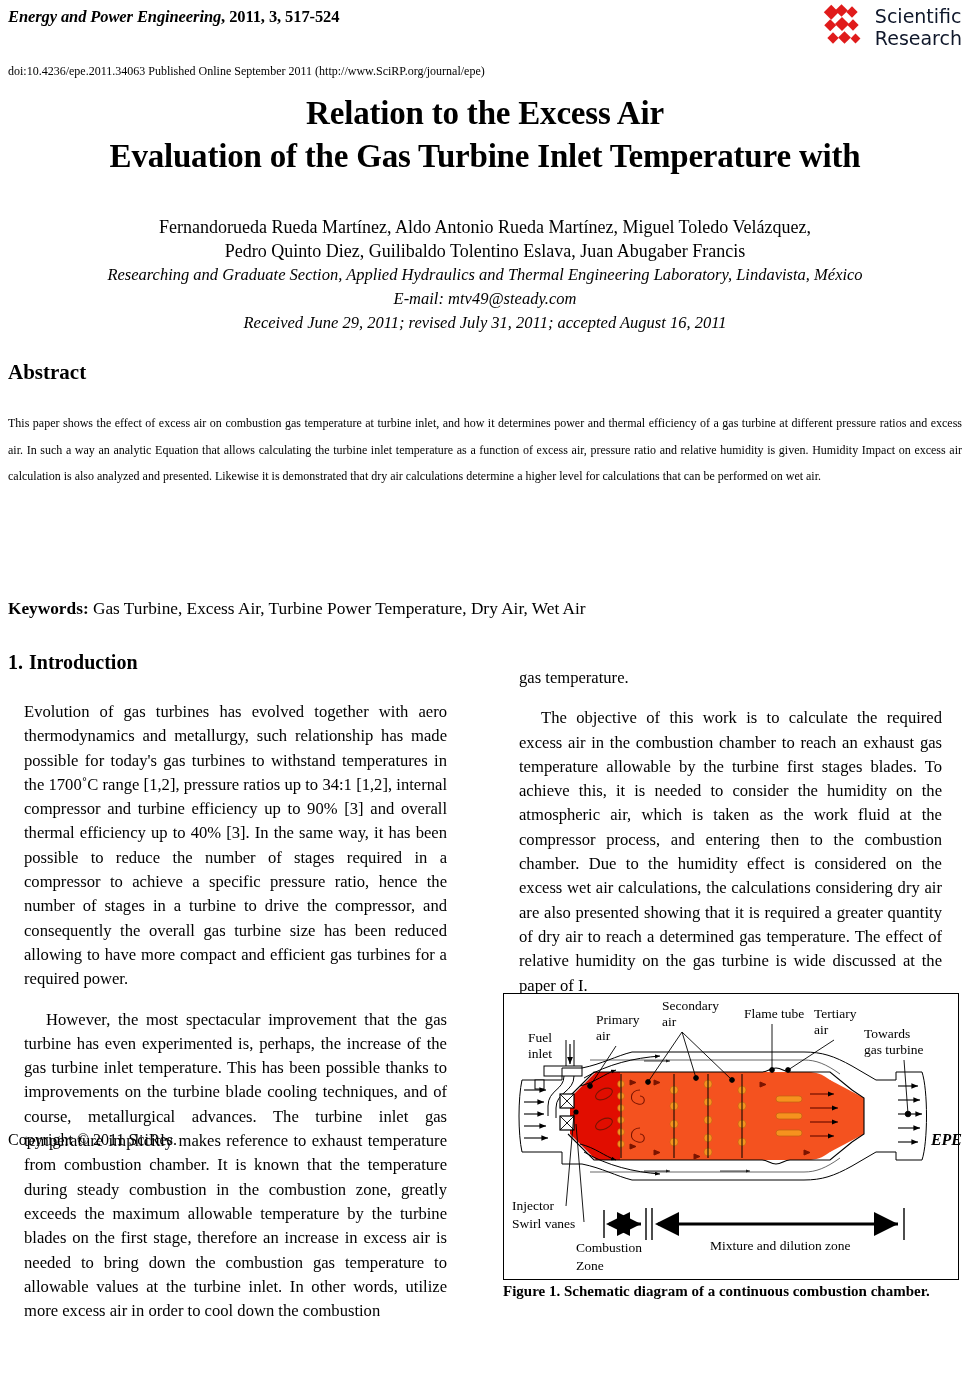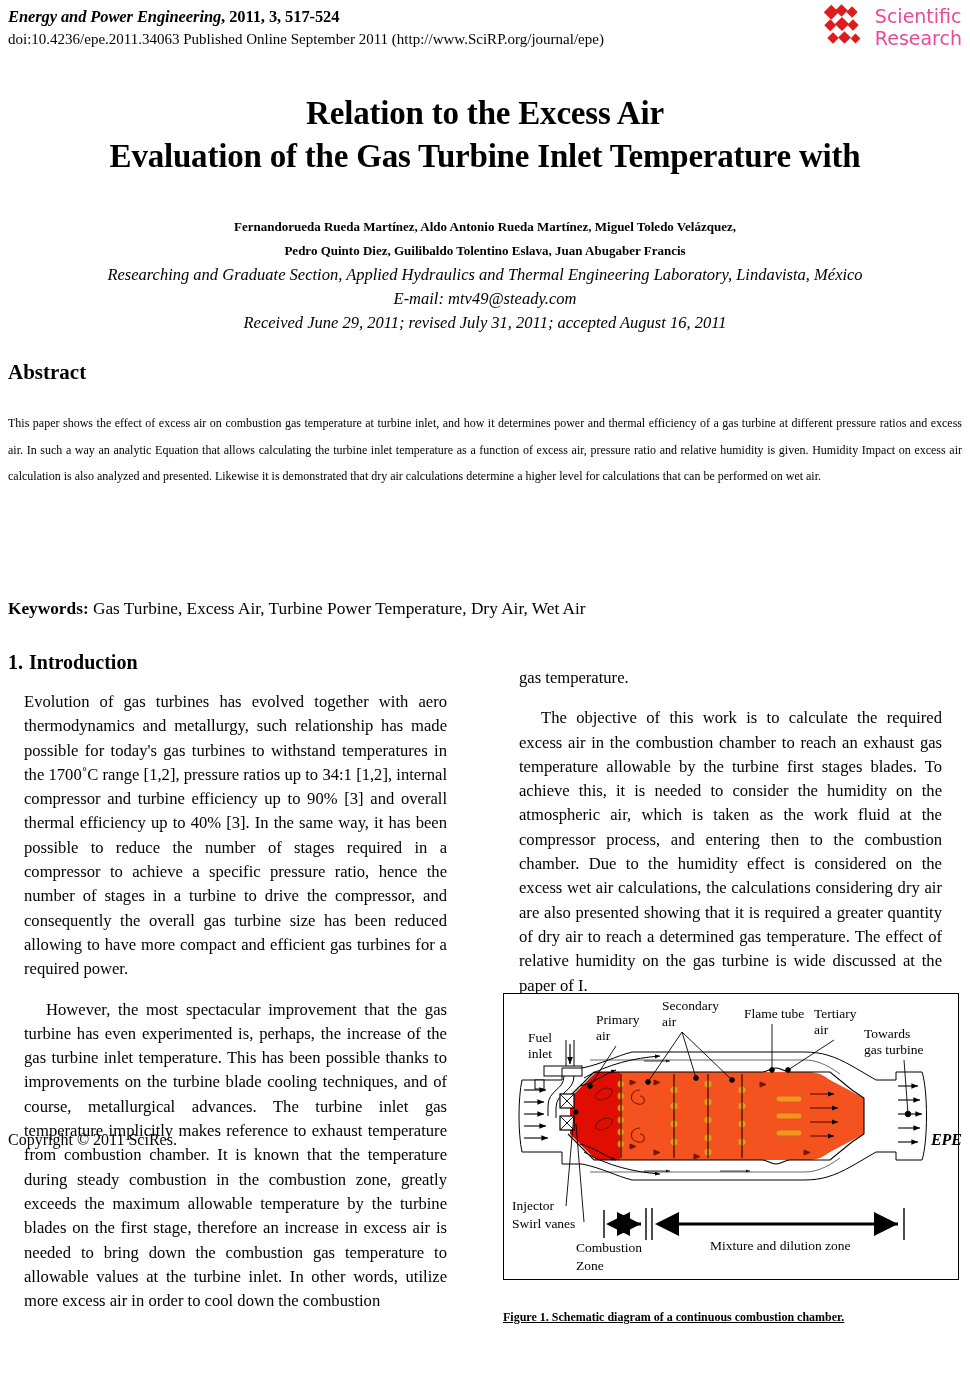--- a/index.html
+++ b/index.html
@@ -41,44 +41,45 @@
     font-size: 16.5px;
     font-weight: bold;
     letter-spacing: -0.1px;
     line-height: 22px;
     white-space: nowrap;
   }
   .journal-line .jname {
     font-style: italic;
   }
   .doi-line {
-    font-size: 15px;
+    font-size: 12px;
     line-height: 22px;
     white-space: nowrap;
+    margin-top: 32px;
   }
 
   .masthead-logo {
     position: absolute;
     top: -2px;
     right: 0;
     display: flex;
     align-items: center;
     gap: 6px;
   }
   .logo-mark {
     width: 46px;
     height: 46px;
     position: relative;
     flex: none;
   }
   .logo-text {
     font-family: "DejaVu Sans", "Liberation Sans", sans-serif;
     font-size: 19px;
     line-height: 22px;
-    color: #ec4899;
+    color: #0f172a;
     white-space: nowrap;
   }
 
   
   .title-block {
     position: absolute;
     top: 92px;
     left: 44px;
     right: 44px;
     text-align: center;
@@ -93,22 +94,22 @@
 
   
   .authors-block {
     position: absolute;
     top: 215px;
     left: 40px;
     right: 40px;
     text-align: center;
   }
   .author-line {
-    font-size: 13px;
-    font-weight: bold;
+    font-size: 18px;
+    font-weight: normal;
     line-height: 24px;
   }
   .affil-line {
     font-size: 16.5px;
     font-style: italic;
     line-height: 24px;
   }
   .email-line {
     font-size: 16.5px;
     font-style: italic;
@@ -156,21 +157,21 @@
     font-size: 16.6px;
     line-height: 24.3px;
     text-align: justify;
   }
   .col-left { left: 8px; }
   .col-right { left: 503px; }
 
   .section-head {
     font-size: 20px;
     font-weight: bold;
-    margin: 0 0 16px 0;
+    margin: 0 0 26px 0;
     line-height: 24px;
     text-align: left;
   }
   .section-head .num { margin-right: 6px; }
 
   .col p {
     margin: 16px;
     text-align: justify;
   }
   .col p.indent { text-indent: 22px; }
@@ -185,27 +186,26 @@
   .figure-box {
     width: 456px;
     height: 287px;
     border: 1.5px solid #000;
     box-sizing: border-box;
     position: relative;
     background: #fff;
     overflow: hidden;
   }
   .figure-caption {
-    margin-top: 26px;
-    font-size: 12px;
+    margin-top: 0;
+    font-size: 15px;
     font-weight: bold;
     line-height: 22px;
     text-align: justify;
     width: 456px;
-    text-decoration: underline;
   }
 
   
   .footer {
     position: absolute;
     bottom: 18px;
     left: 8px;
     right: 8px;
     font-size: 16px;
   }

